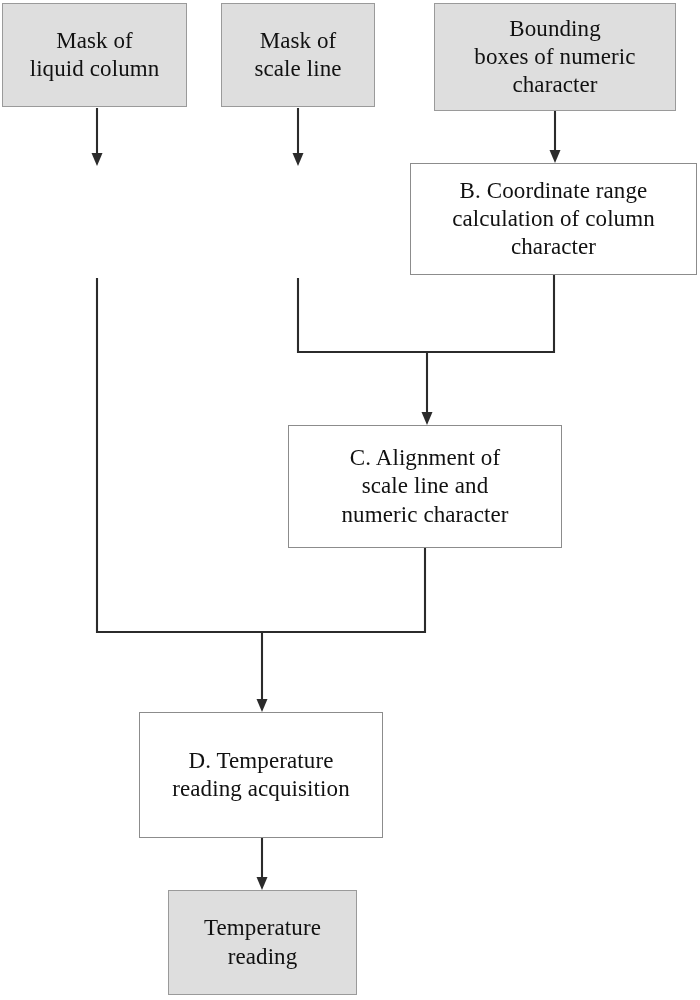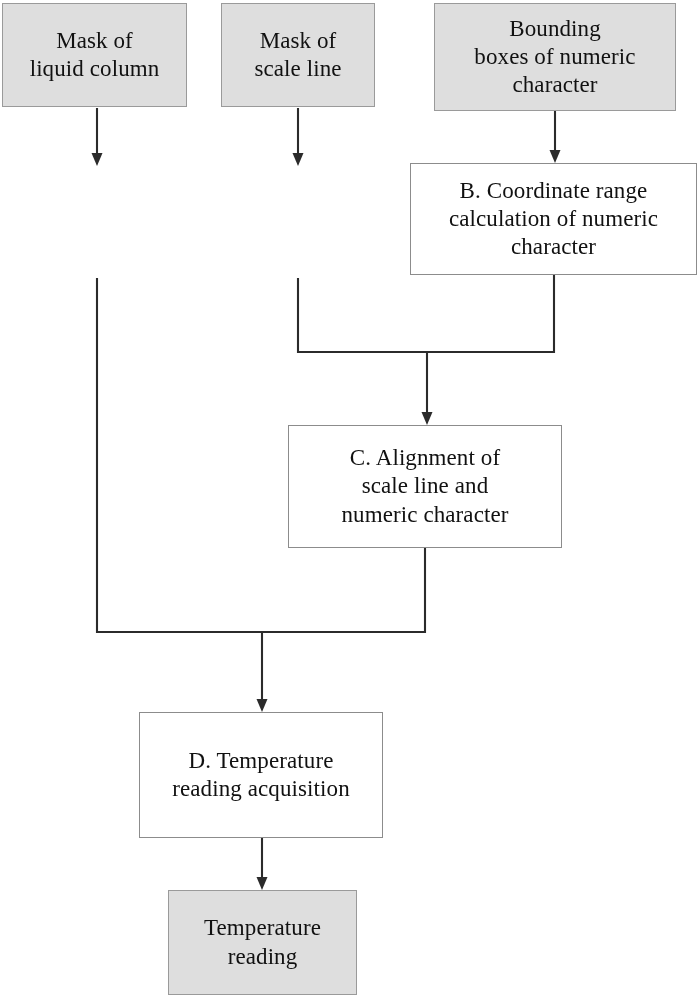--- a/index.html
+++ b/index.html
@@ -109,21 +109,21 @@
 
   <div class="node terminal" style="left:221px; top:3px; width:154px; height:104px;">Mask of
 scale line</div>
 
   <div class="node terminal" style="left:434px; top:3px; width:242px; height:108px;">Bounding
 boxes of numeric
 character</div>
 
 
   <div class="node process" style="left:410px; top:163px; width:287px; height:112px;">B. Coordinate range
-calculation of numeric
+calculation of column
 character</div>
 
   <div class="node process" style="left:288px; top:425px; width:274px; height:123px;">C. Alignment of
 scale line and
 numeric character</div>
 
   <div class="node process" style="left:139px; top:712px; width:244px; height:126px;">D. Temperature
 reading acquisition</div>
 
   <div class="node terminal" style="left:168px; top:890px; width:189px; height:105px;">Temperature

